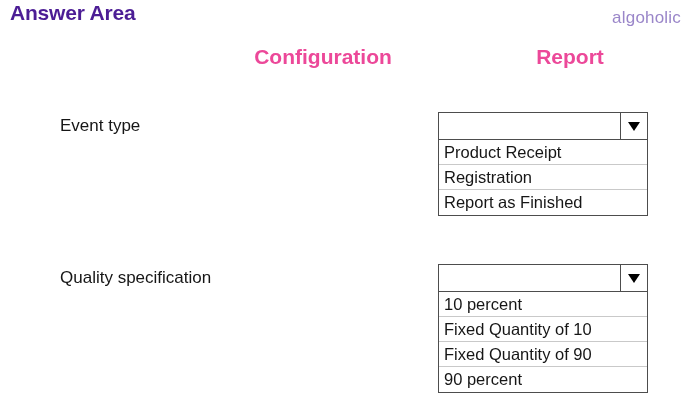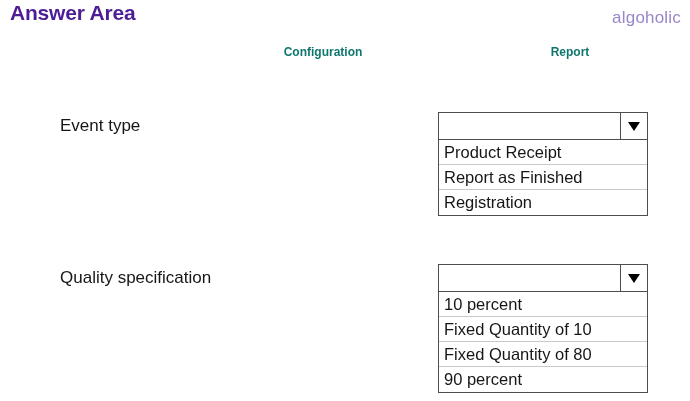--- a/index.html
+++ b/index.html
@@ -36,23 +36,23 @@
     top: 8px;
     font-size: 17px;
     color: #9a86c9;
     letter-spacing: 0.2px;
     white-space: nowrap;
   }
 
   
   .col-header {
     position: absolute;
-    font-size: 12px;
+    font-size: 21px;
     font-weight: bold;
-    color: #0f766e;
+    color: #ec4899;
     white-space: nowrap;
     text-align: center;
   }
   .col-header.configuration {
     left: 238px;
     top: 45px;
     width: 170px;
   }
   .col-header.value {
     left: 500px;
@@ -162,22 +162,22 @@
 
     <div class="combobox">
       <div class="combo-value" placeholder=""></div>
       <div class="combo-button">
         <span class="combo-arrow"></span>
       </div>
     </div>
 
     <div class="dropdown-list">
       <div class="dropdown-item">Product Receipt</div>
+      <div class="dropdown-item">Registration</div>
       <div class="dropdown-item">Report as Finished</div>
-      <div class="dropdown-item">Registration</div>
     </div>
 
   </div>
 </div>
 
 <div class="form-row row-2">
 
   <div class="row-label">Quality specification</div>
 
   <div class="combo-wrap">
@@ -185,18 +185,18 @@
     <div class="combobox">
       <div class="combo-value" placeholder=""></div>
       <div class="combo-button">
         <span class="combo-arrow"></span>
       </div>
     </div>
 
     <div class="dropdown-list">
       <div class="dropdown-item">10 percent</div>
       <div class="dropdown-item">Fixed Quantity of 10</div>
-      <div class="dropdown-item">Fixed Quantity of 80</div>
+      <div class="dropdown-item">Fixed Quantity of 90</div>
       <div class="dropdown-item">90 percent</div>
     </div>
 
   </div>
 </div>
 
 </body></html>

